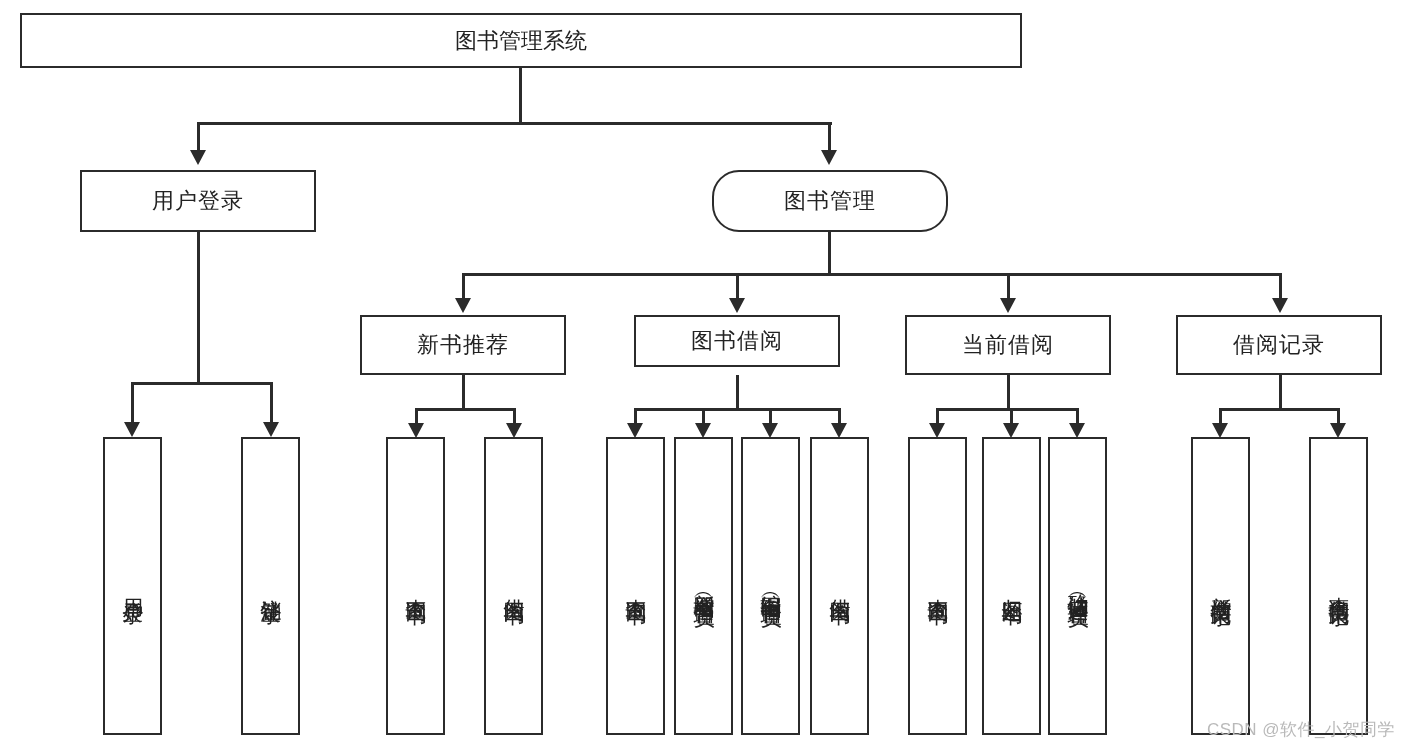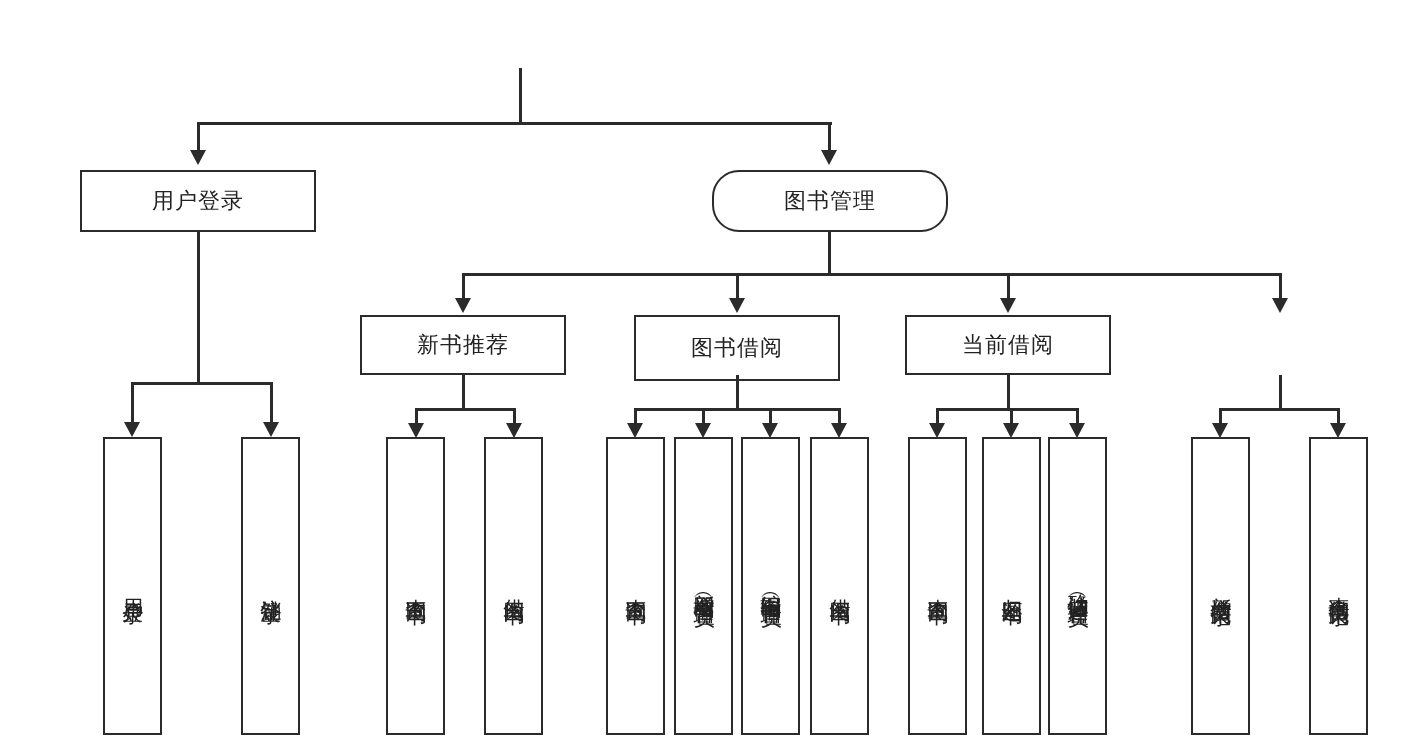--- a/index.html
+++ b/index.html
@@ -18,20 +18,23 @@
   .arrow{position:absolute;width:0;height:0;border-left:8px solid transparent;
          border-right:8px solid transparent;border-top:15px solid #2b2b2b;}
   #watermark{position:absolute;right:10px;bottom:6px;font-size:17px;color:#b9b9b9;
              letter-spacing:0.5px;white-space:nowrap;}
 </style>
 </head>
 <body>
 
 <div id="canvas">
 
+  <div class="node root" style="left:20px;top:13px;width:1002px;height:55px;">
+    <span>图书管理系统</span>
+  </div>
 
   <div class="conn vline" style="left:519px;top:68px;height:54px;"></div>
   <div class="conn hline" style="left:197px;top:122px;width:635px;"></div>
   <div class="conn vline" style="left:197px;top:122px;height:28px;"></div>
   <div class="arrow" style="left:190px;top:150px;"></div>
   <div class="conn vline" style="left:828px;top:122px;height:28px;"></div>
   <div class="arrow" style="left:821px;top:150px;"></div>
 
   <div class="node h" style="left:80px;top:170px;width:236px;height:62px;">
     <span>用户登录</span>
@@ -54,25 +57,28 @@
   <div class="conn vline" style="left:736px;top:273px;height:25px;"></div>
   <div class="arrow" style="left:729px;top:298px;"></div>
   <div class="conn vline" style="left:1007px;top:273px;height:25px;"></div>
   <div class="arrow" style="left:1000px;top:298px;"></div>
   <div class="conn vline" style="left:1279px;top:273px;height:25px;"></div>
   <div class="arrow" style="left:1272px;top:298px;"></div>
 
   <div class="node h" style="left:360px;top:315px;width:206px;height:60px;align-items:center;">
     <span>新书推荐</span>
   </div>
-  <div class="node h" style="left:634px;top:315px;width:206px;height:66px;">
+  <div class="node h" style="left:634px;top:315px;width:206px;height:52px;">
     <span>图书借阅</span>
   </div>
   <div class="node h" style="left:905px;top:315px;width:206px;height:60px;">
     <span>当前借阅</span>
+  </div>
+  <div class="node h" style="left:1176px;top:315px;width:206px;height:60px;">
+    <span>借阅记录</span>
   </div>
 
   <div class="conn vline" style="left:462px;top:375px;height:33px;"></div>
   <div class="conn hline" style="left:415px;top:408px;width:101px;"></div>
   <div class="conn vline" style="left:415px;top:408px;height:15px;"></div>
   <div class="arrow" style="left:408px;top:423px;"></div>
   <div class="conn vline" style="left:513px;top:408px;height:15px;"></div>
   <div class="arrow" style="left:506px;top:423px;"></div>
 
   <div class="conn vline" style="left:736px;top:375px;height:33px;"></div>
@@ -139,13 +145,14 @@
     <span>确认归还（管理员）</span>
   </div>
 
   <div class="node v" style="left:1191px;top:437px;width:59px;height:298px;">
     <span>新增借阅记录</span>
   </div>
   <div class="node v" style="left:1309px;top:437px;width:59px;height:298px;">
     <span>查询借阅记录</span>
   </div>
 
+  <div id="watermark">CSDN @软件_小贺同学</div>
 </div>
 
 </body></html>

